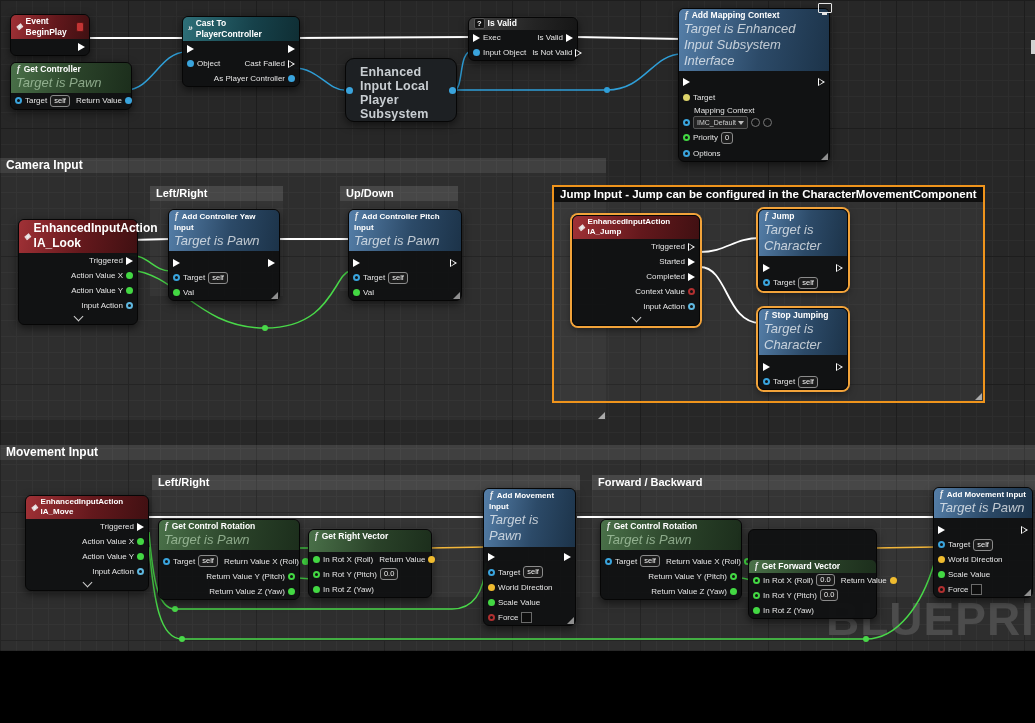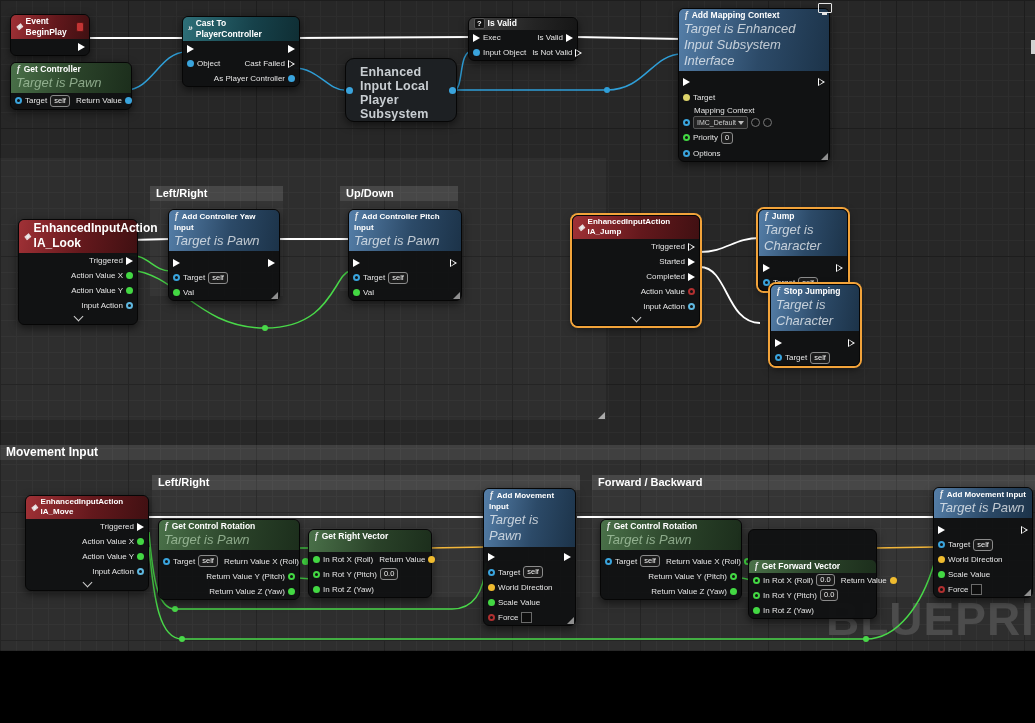--- a/index.html
+++ b/index.html
@@ -60,27 +60,32 @@
   .subsys-txt{font-weight:bold;font-size:12.5px;line-height:1.12;color:#c9ced2;padding:6px 6px 6px 14px;letter-spacing:.2px;}
 </style>
 </head>
 <body>
 
 <div id="canvas">
 
   <div id="watermark">BLUEPRINT</div>
 
   <div class="cmt big" style="left:0;top:158px;width:606px;height:262px;">
+    <div class="cmt-h">Camera Input</div>
     <span class="rh"></span>
   </div>
   <div class="cmt" style="left:150px;top:186px;width:133px;height:110px;">
     <div class="cmt-h">Left/Right</div>
   </div>
   <div class="cmt" style="left:340px;top:186px;width:118px;height:105px;">
     <div class="cmt-h">Up/Down</div>
+  </div>
+  <div class="cmt sel" style="left:552px;top:185px;width:429px;height:214px;">
+    <div class="cmt-h">Jump Input - Jump can be configured in the CharacterMovementComponent</div>
+    <span class="rh"></span>
   </div>
   <div class="cmt big" style="left:0;top:445px;width:1035px;height:205px;">
     <div class="cmt-h">Movement Input</div>
   </div>
   <div class="cmt" style="left:152px;top:475px;width:428px;height:122px;">
     <div class="cmt-h">Left/Right</div>
   </div>
   <div class="cmt" style="left:592px;top:475px;width:443px;height:122px;">
     <div class="cmt-h">Forward / Backward</div>
   </div>
@@ -324,21 +329,21 @@
       </div>
     <div class="row r">
         <span class="lbl">Started</span>
         <span class="xs"></span>
       </div>
     <div class="row r">
         <span class="lbl">Completed</span>
         <span class="xs"></span>
       </div>
     <div class="row r">
-        <span class="lbl">Action Value</span>
+        <span class="lbl">Context Value</span>
         <span class="dot r-h"></span>
       </div>
     <div class="row r">
         <span class="lbl">Input Action</span>
         <span class="dot lb-h"></span>
       </div>
     <div class="chev"></div>
   </div>
 
   <div class="node sel" style="left:758px;top:209px;width:88px;">
@@ -351,21 +356,21 @@
         <span class="grow"></span>
         <span class="xh"></span>
       </div>
     <div class="row">
         <span class="dot b-h"></span>
         <span class="lbl">Target</span>
       <span class="vb">self</span>
       </div>
   </div>
 
-  <div class="node sel" style="left:758px;top:284px;width:88px;margin-left:12px;">
+  <div class="node sel" style="left:758px;top:308px;width:88px;">
     <div class="hdr blue">
         <div><span class="ic">ƒ</span><span>Stop Jumping</span></div>
       <div class="sub">Target is Character</div>
       </div>
     <div class="row" style="margin-top:4px;">
         <span class="xs"></span>
         <span class="grow"></span>
         <span class="xh"></span>
       </div>
     <div class="row">

